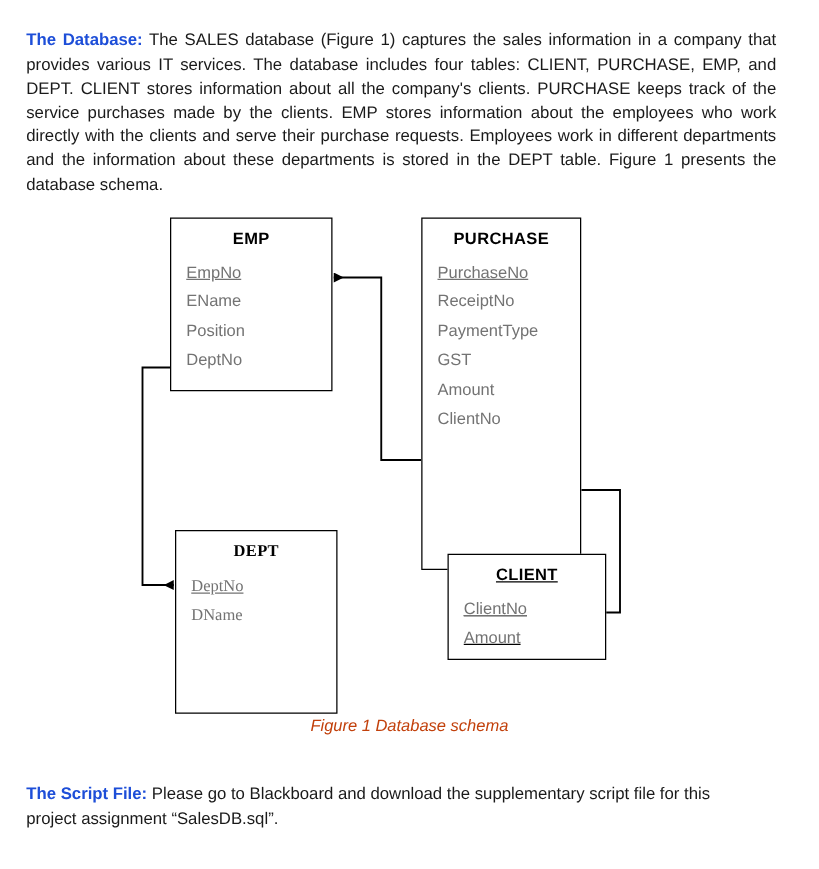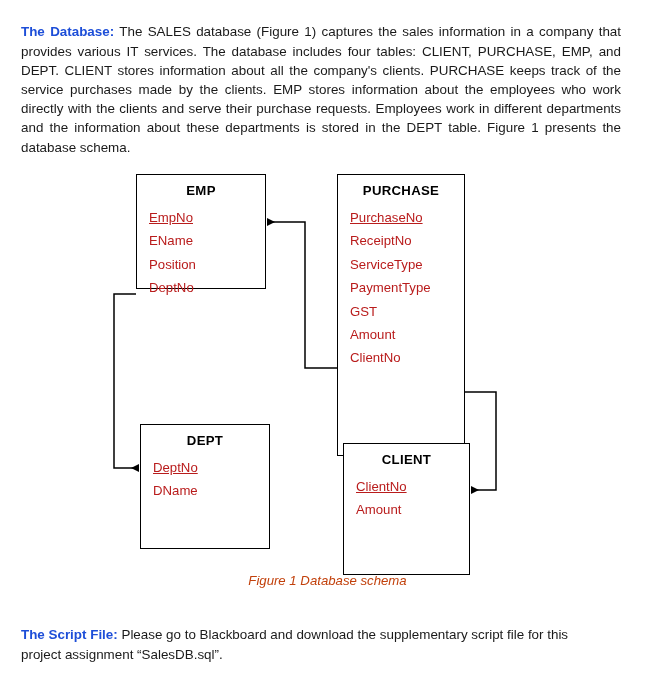--- a/index.html
+++ b/index.html
@@ -67,29 +67,29 @@
   }
   .attr-list {
     margin: 0;
     padding: 0 0 0 12px;
     list-style: none;
   }
   .attr {
     font-size: 13.2px;
     line-height: 23.4px;
     height: 23.4px;
-    color: #b91c1c;
+    color: #737373;
     white-space: nowrap;
   }
   .attr.pk { text-decoration: underline; }
 
-  #entity-emp      { left: 136px; top: 174px; width: 130px; height: 115px; }
+  #entity-emp      { left: 136px; top: 174px; width: 130px; height: 139px; }
   #entity-purchase { left: 337px; top: 174px; width: 128px; height: 282px; }
-  #entity-dept     { left: 140px; top: 424px; width: 130px; height: 125px; }
-  #entity-client   { left: 343px; top: 443px; width: 127px; height: 132px; }
+  #entity-dept     { left: 140px; top: 424px; width: 130px; height: 147px; font-family: Liberation Serif, serif; }
+  #entity-client   { left: 358px; top: 443px; width: 127px; height: 85px; text-decoration: underline; }
 
   .conn { position: absolute; pointer-events: auto; }
   .conn svg { display: block; overflow: visible; }
 </style>
 </head>
 <body>
 
 <div class="page">
 
   <p class="para" id="intro-para"><b>The Database:</b><span> The SALES database (Figure 1) captures the sales information in a company that provides various IT services. The database includes four tables: CLIENT, PURCHASE, EMP, and DEPT. CLIENT stores information about all the company's clients. PURCHASE keeps track of the service purchases made by the clients. EMP stores information about the employees who work directly with the clients and serve their purchase requests. Employees work in different departments and the information about these departments is stored in the DEPT table. Figure 1 presents the database schema.</span></p>
@@ -118,21 +118,20 @@
       <li class="attr">Position</li>
       <li class="attr">DeptNo</li>
     </ul>
   </div>
 
   <div class="entity" id="entity-purchase">
     <div class="entity-title">PURCHASE</div>
     <ul class="attr-list">
       <li class="attr pk">PurchaseNo</li>
       <li class="attr">ReceiptNo</li>
-      <li class="attr">ServiceType</li>
       <li class="attr">PaymentType</li>
       <li class="attr">GST</li>
       <li class="attr">Amount</li>
       <li class="attr">ClientNo</li>
     </ul>
   </div>
 
   <div class="entity" id="entity-dept">
     <div class="entity-title">DEPT</div>
     <ul class="attr-list">

